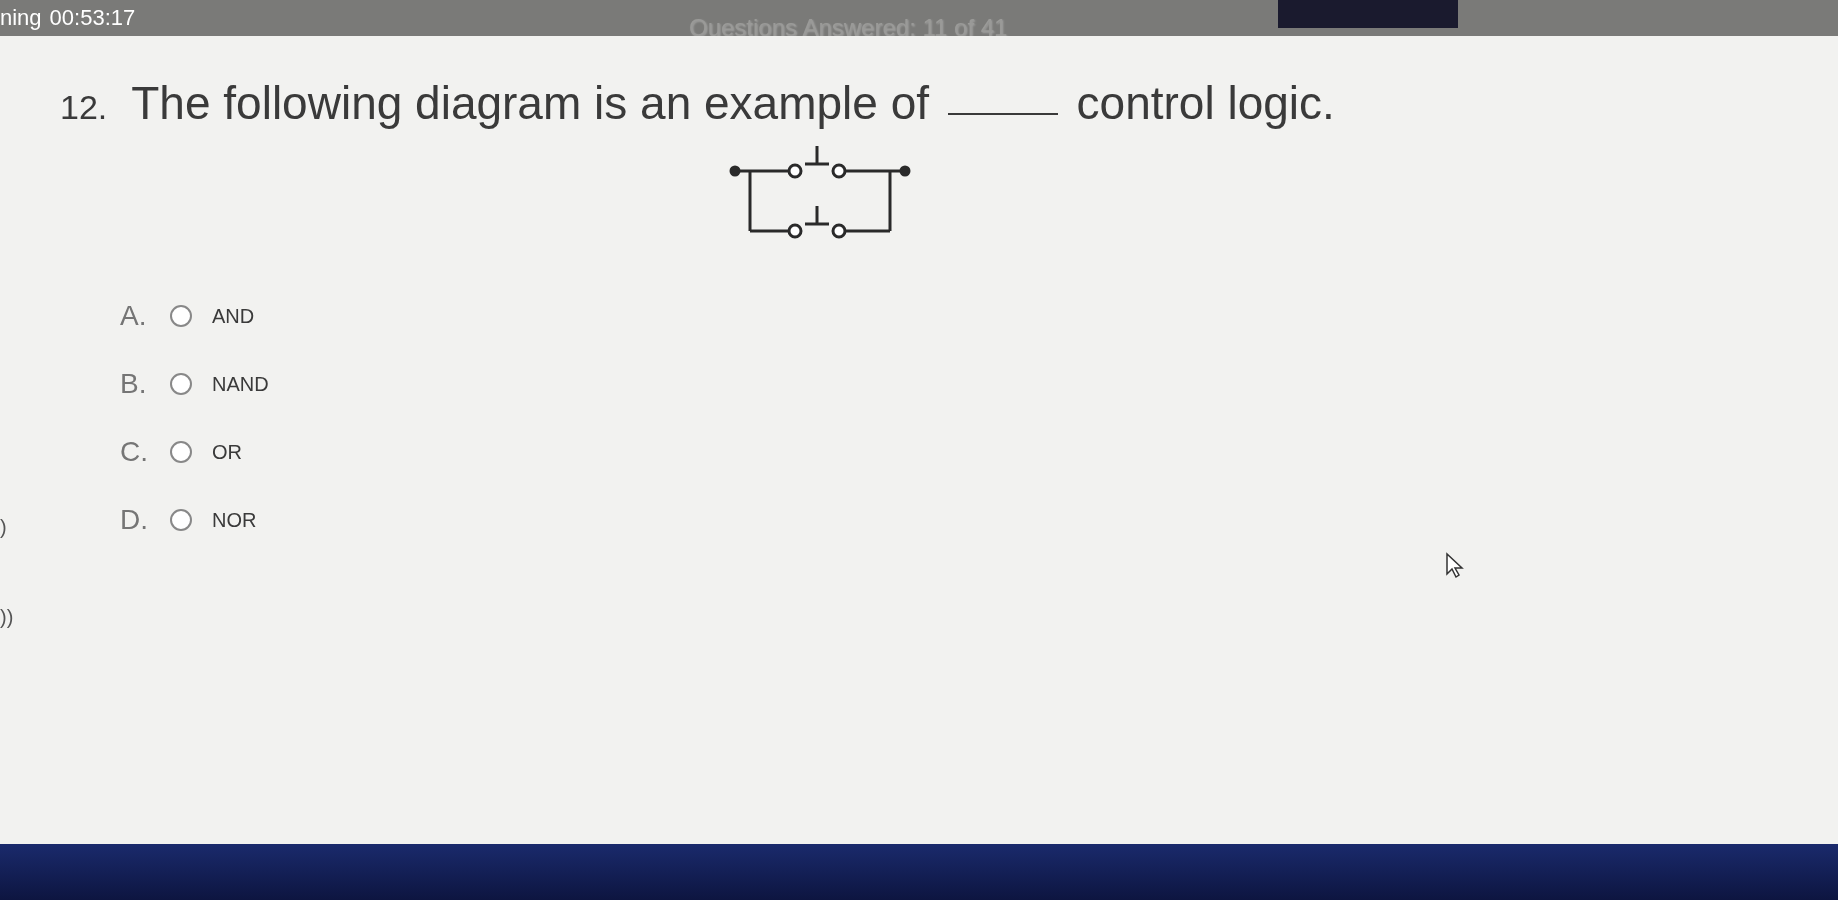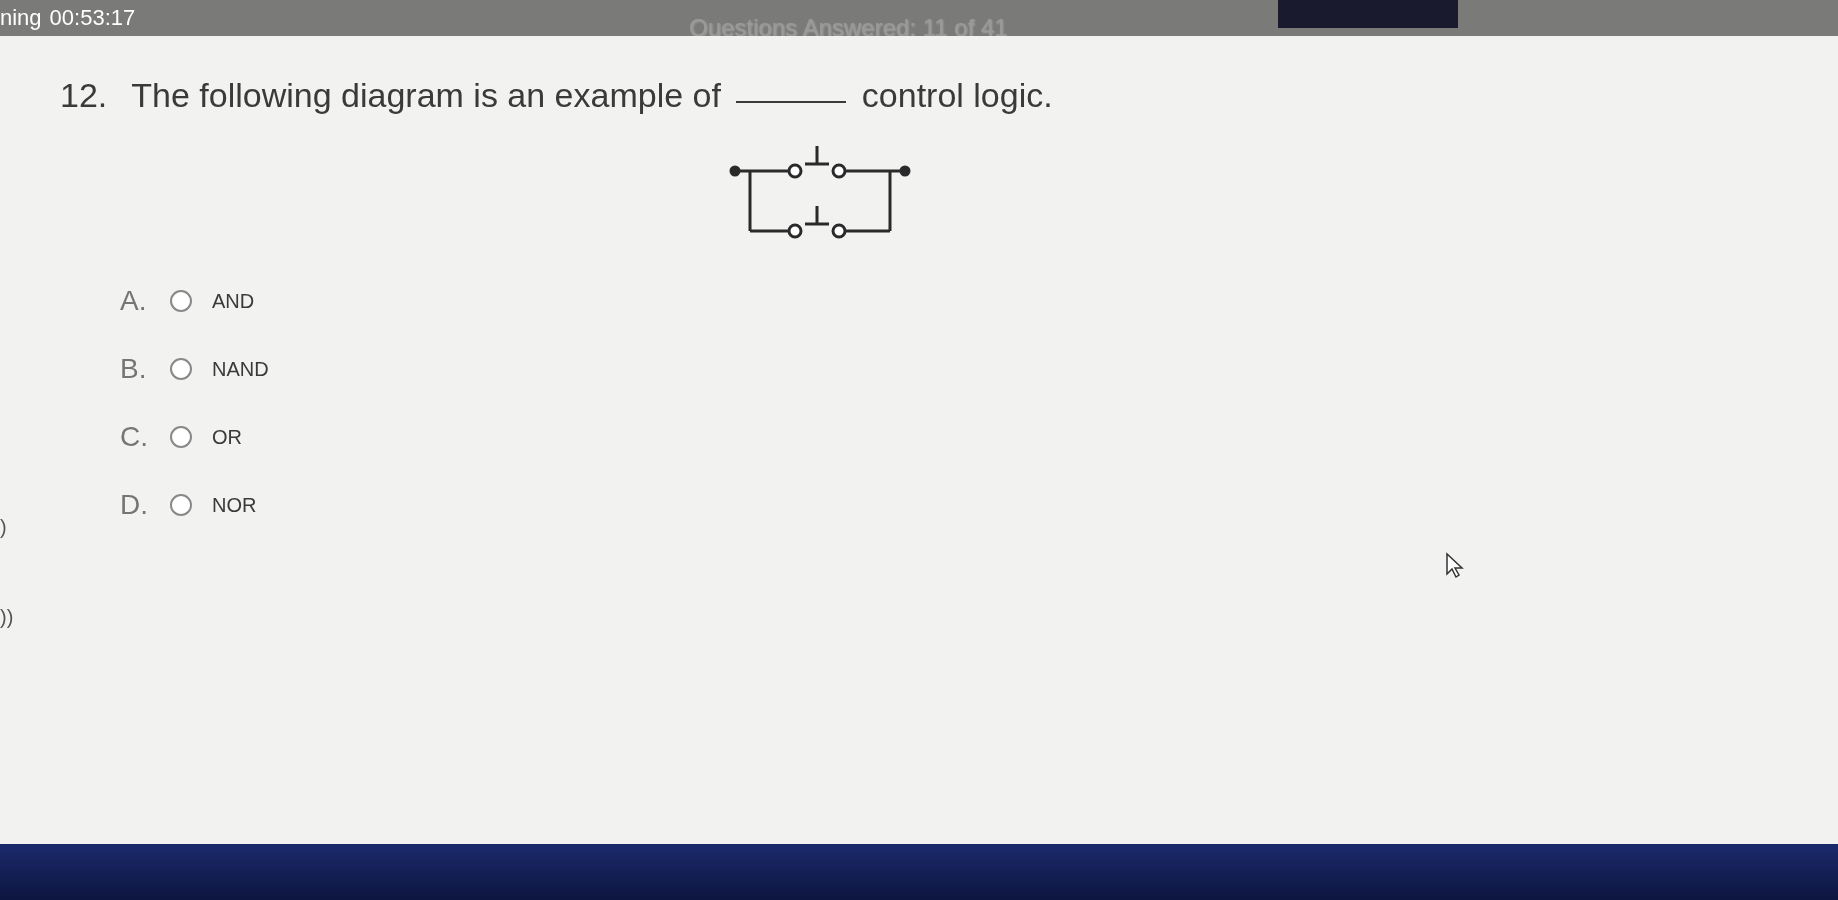--- a/index.html
+++ b/index.html
@@ -57,21 +57,21 @@
       display: flex;
       align-items: baseline;
       gap: 24px;
       margin-bottom: 26px;
     }
     .question-number {
       font-size: 34px;
       color: #3a3a3a;
     }
     .question-text {
-      font-size: 34px;
+      font-size: 46px;
       color: #3a3a3a;
       display: inline;
     }
     .blank-line {
       display: inline-block;
       border-bottom: 2px solid #3a3a3a;
       width: 110px;
       margin: 0 6px;
       vertical-align: baseline;
       position: relative;

